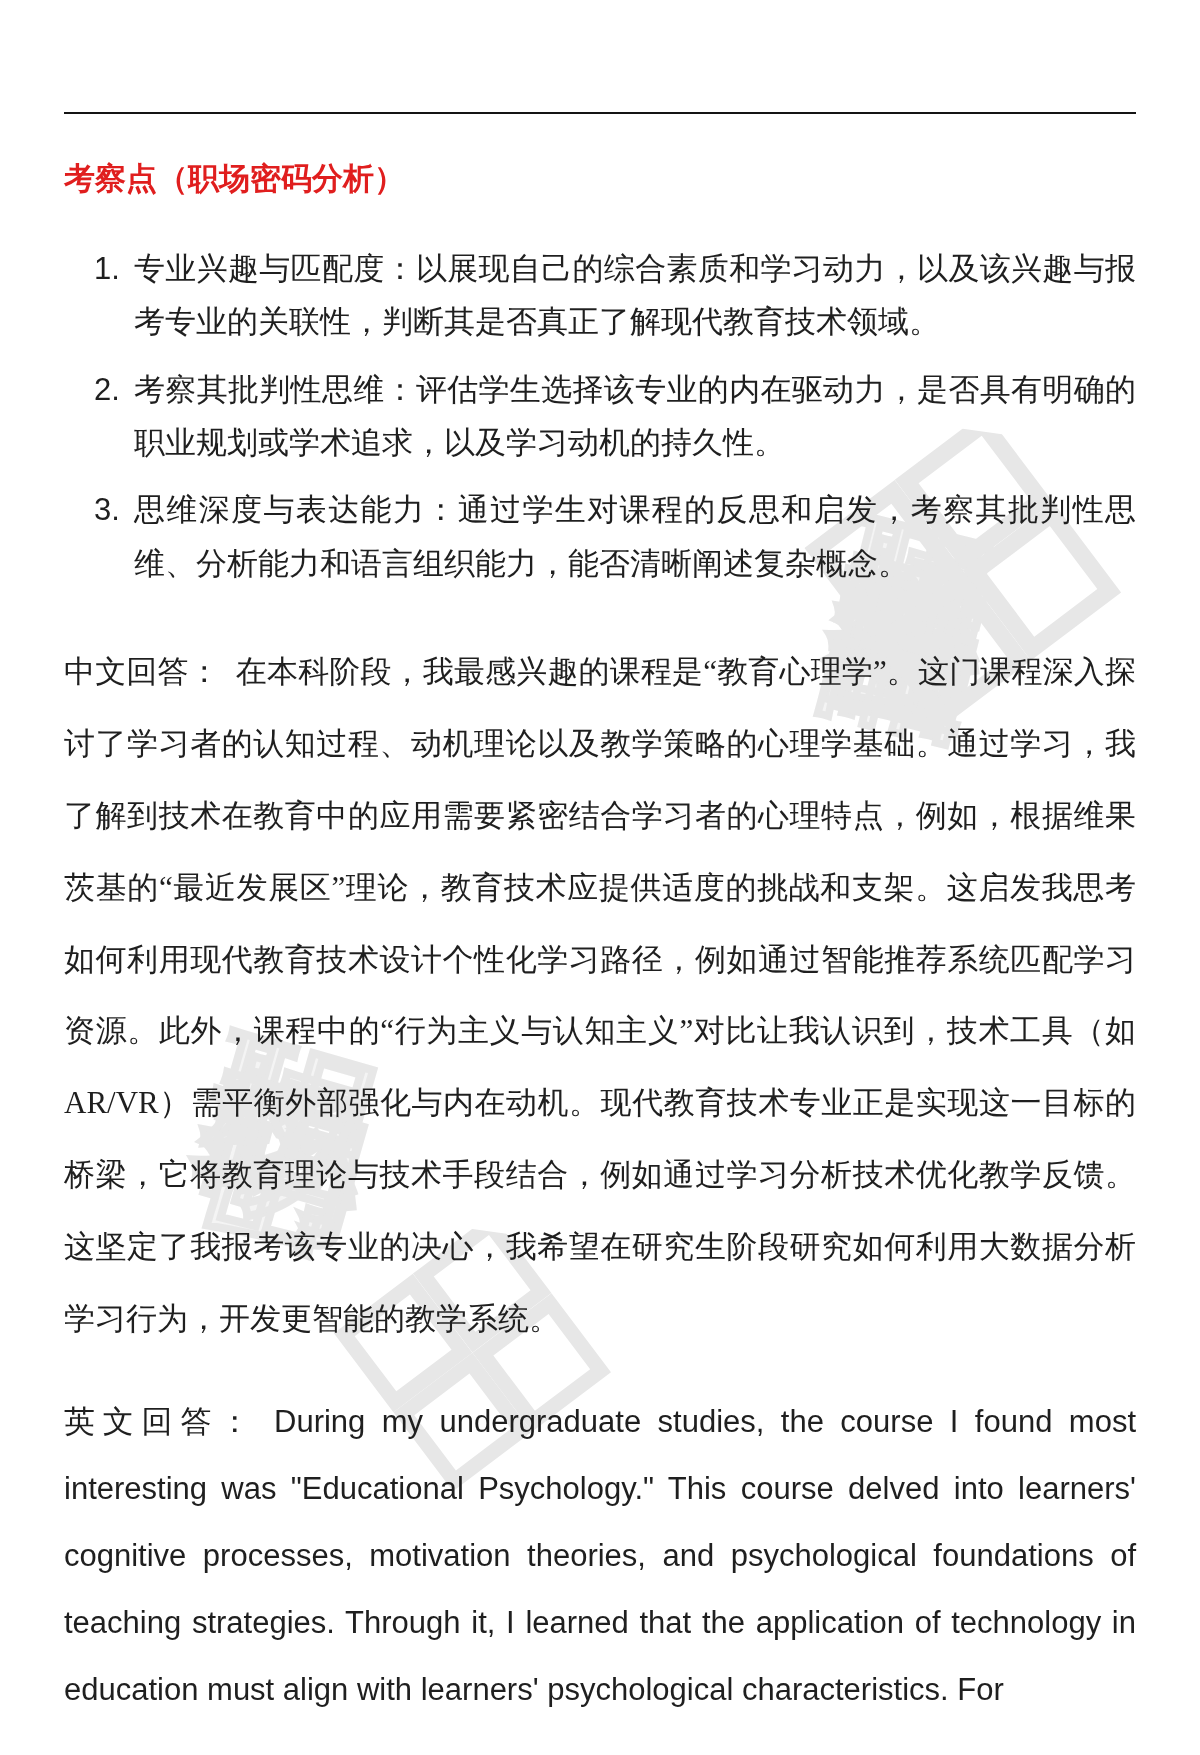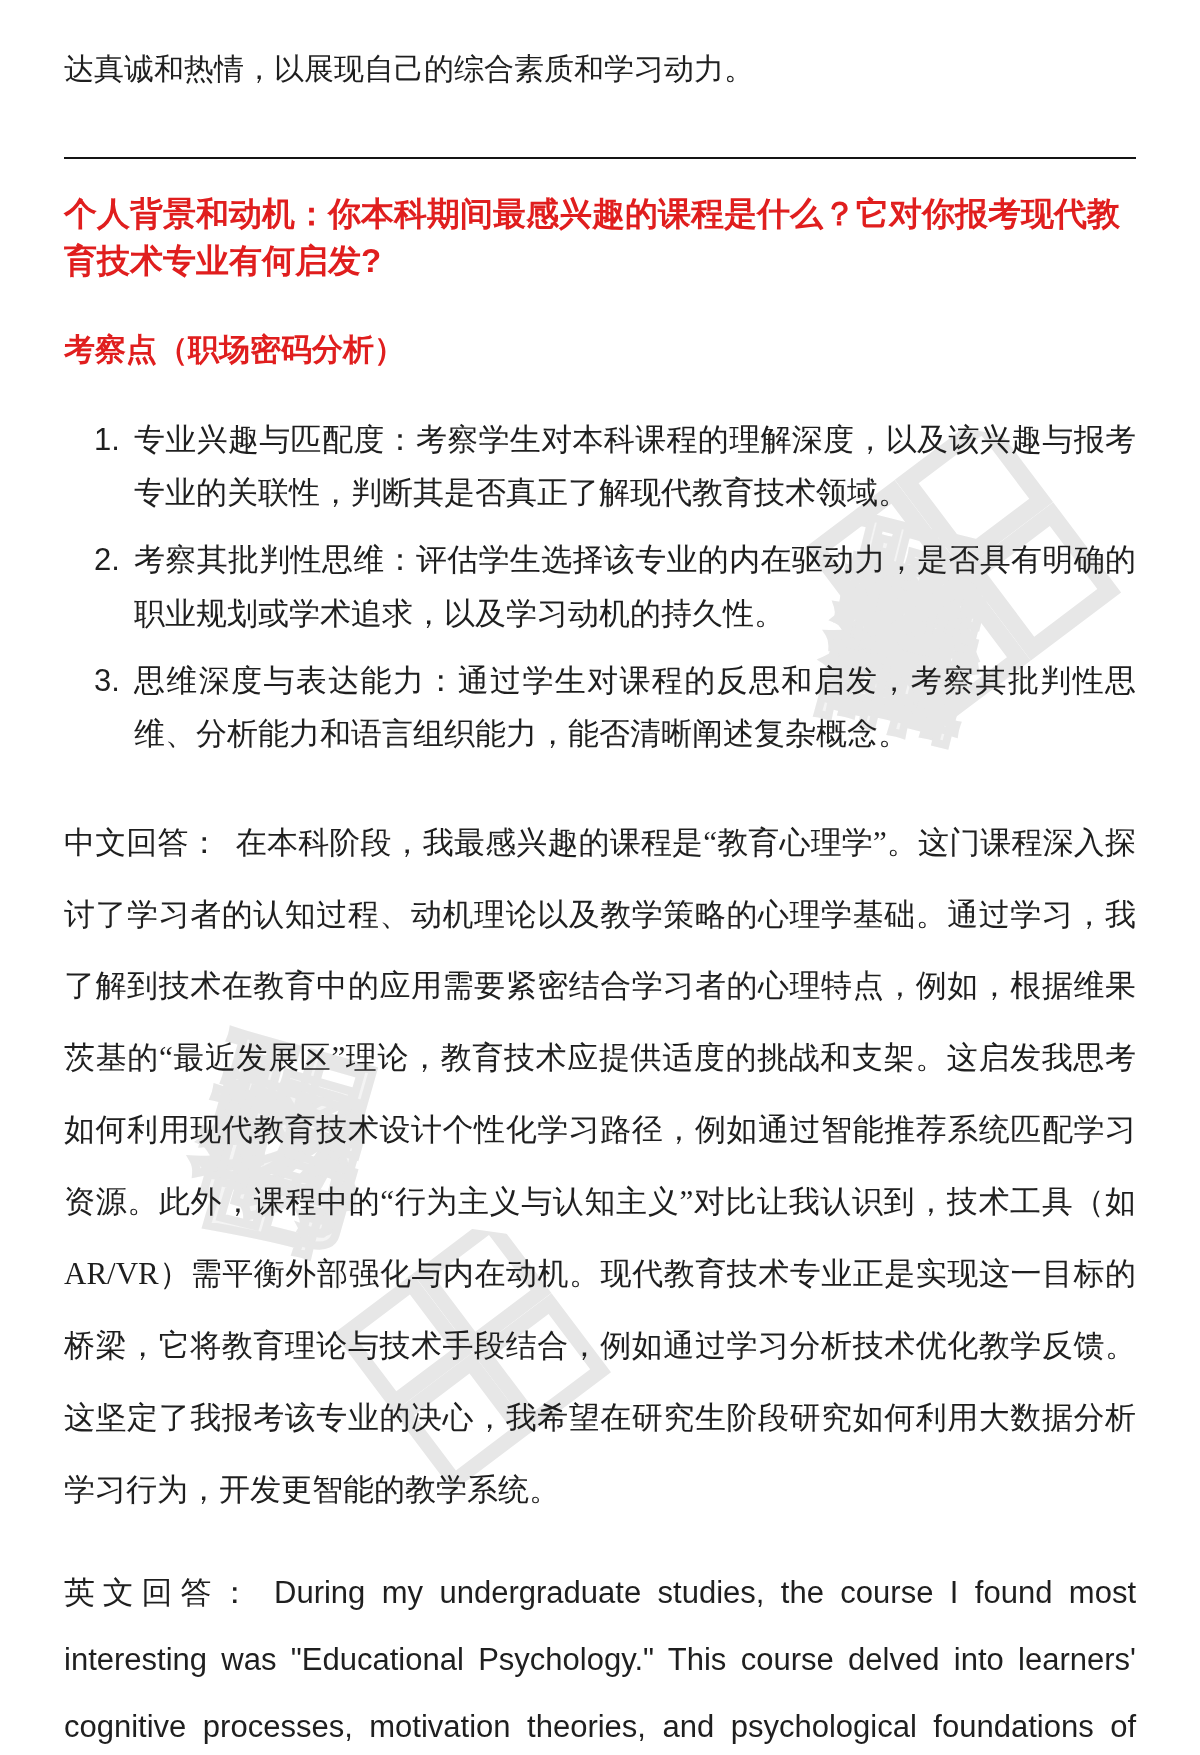--- a/index.html
+++ b/index.html
@@ -131,30 +131,28 @@
       <rect x="112" y="12" width="96" height="96" transform="rotate(45 160 60)"></rect>
       <rect x="32" y="92" width="96" height="96" transform="rotate(45 80 140)"></rect>
       <rect x="192" y="92" width="96" height="96" transform="rotate(45 240 140)"></rect>
       <rect x="112" y="172" width="96" height="96" transform="rotate(45 160 220)"></rect>
     </svg>
   </div>
 </div>
 
 <div class="page-content">
 
-  <p class="intro-line">达真诚和热情，以展现自己的综合素质和学习动力。</p>
 
   <hr class="section-rule">
 
-  <h1 class="question-title">个人背景和动机：你本科期间最感兴趣的课程是什么？它对你报考现代教育技术专业有何启发?</h1>
 
   <h2 class="exam-heading">考察点（职场密码分析）</h2>
 
   <ol class="exam-list">
-    <li>专业兴趣与匹配度：考察学生对本科课程的理解深度，以及该兴趣与报考专业的关联性，判断其是否真正了解现代教育技术领域。</li>
+    <li>专业兴趣与匹配度：以展现自己的综合素质和学习动力，以及该兴趣与报考专业的关联性，判断其是否真正了解现代教育技术领域。</li>
     <li>考察其批判性思维：评估学生选择该专业的内在驱动力，是否具有明确的职业规划或学术追求，以及学习动机的持久性。</li>
     <li>思维深度与表达能力：通过学生对课程的反思和启发，考察其批判性思维、分析能力和语言组织能力，能否清晰阐述复杂概念。</li>
   </ol>
 
   <p class="answer answer-cn">
     <span class="answer-label">中文回答：</span><span>在本科阶段，我最感兴趣的课程是“教育心理学”。这门课程深入探讨了学习者的认知过程、动机理论以及教学策略的心理学基础。通过学习，我了解到技术在教育中的应用需要紧密结合学习者的心理特点，例如，根据维果茨基的“最近发展区”理论，教育技术应提供适度的挑战和支架。这启发我思考如何利用现代教育技术设计个性化学习路径，例如通过智能推荐系统匹配学习资源。此外，课程中的“行为主义与认知主义”对比让我认识到，技术工具（如AR/VR）需平衡外部强化与内在动机。现代教育技术专业正是实现这一目标的桥梁，它将教育理论与技术手段结合，例如通过学习分析技术优化教学反馈。这坚定了我报考该专业的决心，我希望在研究生阶段研究如何利用大数据分析学习行为，开发更智能的教学系统。</span>
   </p>
 
   <p class="answer answer-en">
     <span class="answer-label">英文回答：</span><span>During my undergraduate studies, the course I found most interesting was "Educational Psychology." This course delved into learners' cognitive processes, motivation theories, and psychological foundations of teaching strategies. Through it, I learned that the application of technology in education must align with learners' psychological characteristics. For</span>

